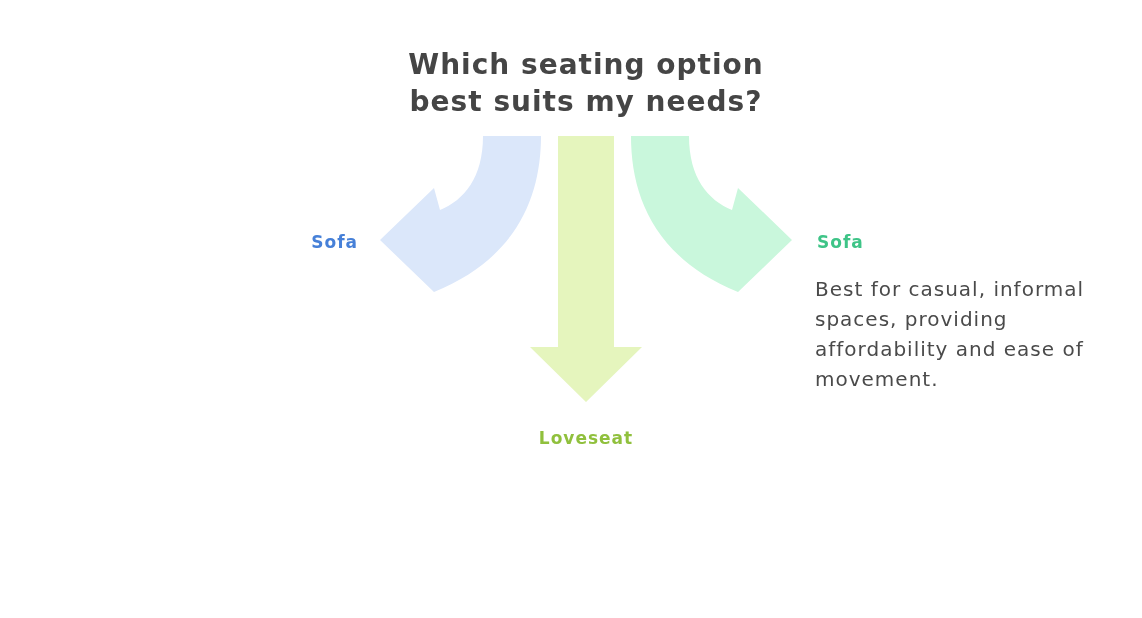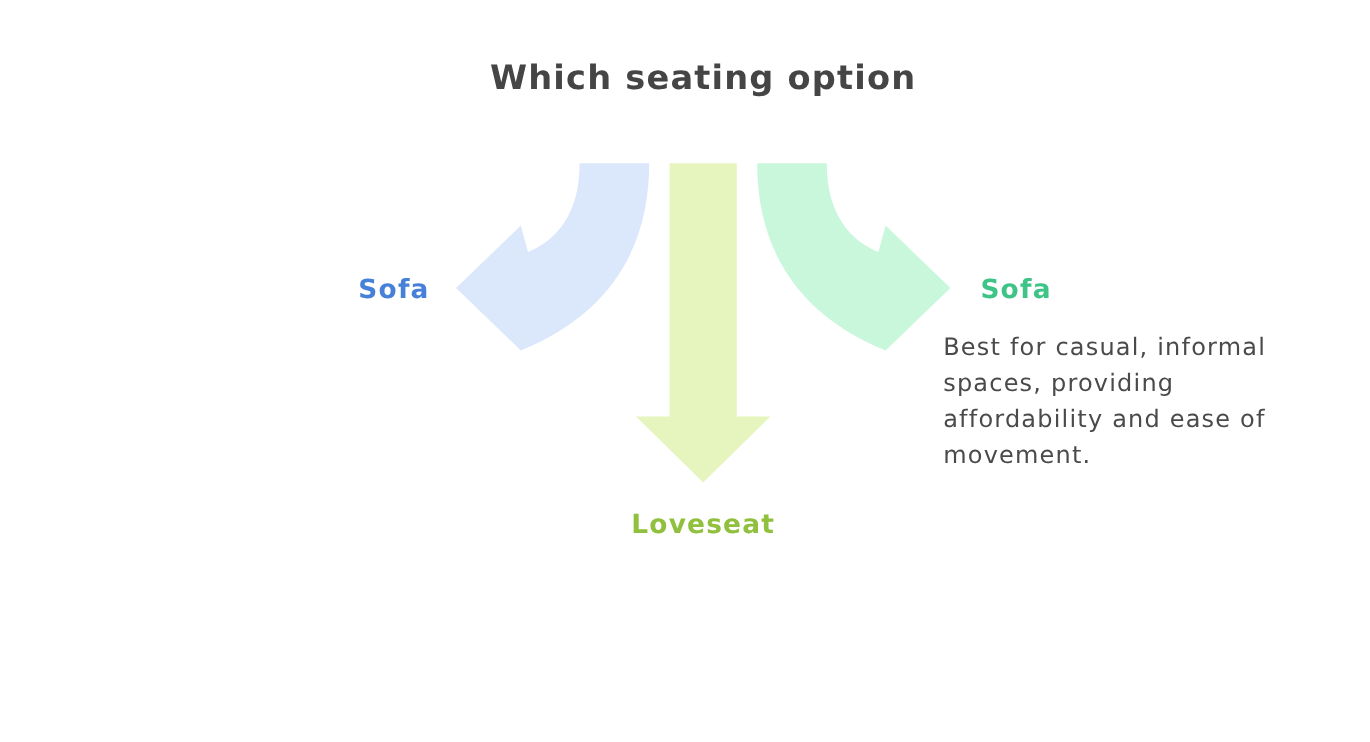--- a/index.html
+++ b/index.html
@@ -30,55 +30,56 @@
     text-align: center;
     color: #454545;
     font-size: 28px;
     font-weight: bold;
     letter-spacing: 1px;
     line-height: 37px;
   }
   .title span { display: block; }
   .opt-label {
     position: absolute;
-    font-size: 22px;
+    font-size: 17px;
     font-weight: bold;
     letter-spacing: 1px;
     line-height: 24px;
   }
   .opt-desc {
     position: absolute;
     color: #4a4a4a;
     font-size: 20px;
     letter-spacing: 1px;
     line-height: 30px;
   }
   .sofa-label   { left: 158px; top: 230px; width: 200px; text-align: right; }
   .sofa-desc    { left: 60px;  top: 274px; width: 300px; text-align: right; }
   .couch-label  { left: 817px; top: 230px; width: 220px; text-align: left; }
-  .couch-desc   { left: 786px; top: 274px; width: 300px; text-align: left; }
+  .couch-desc   { left: 815px; top: 274px; width: 300px; text-align: left; }
   .loveseat-label { left: 436px; top: 426px; width: 300px; text-align: center; }
   .loveseat-desc  { left: 436px; top: 466px; width: 300px; text-align: center; }
 </style>
 </head>
 <body>
 
 <div class="canvas">
 
   <svg class="arrows-svg" viewBox="0 0 1142 618" aria-hidden="true">
 
     <path d="M 483 136 L 541 136 C 541 195 518 258 434 292 L 380 240 L 434 188 L 440 210 C 464 200 483 178 483 136 Z" fill="#dbe7fa"></path>
 
     <path d="M 558 136 L 614 136 L 614 347 L 642 347 L 586 402 L 530 347 L 558 347 Z" fill="#e5f5bd"></path>
 
     <path d="M 689 136 L 631 136 C 631 195 654 258 738 292 L 792 240 L 738 188 L 732 210 C 708 200 689 178 689 136 Z" fill="#c9f7dc"></path>
   </svg>
 
   <div class="title">
     <span>Which seating option</span>
+    <span>best suits my needs?</span>
   </div>
 
   <div class="opt-label sofa-label" style="color: rgb(70, 128, 216);">Sofa</div>
 
   <div class="opt-label couch-label" style="color: rgb(62, 196, 135);">Sofa</div>
   <div class="opt-desc couch-desc">Best for casual, informal spaces, providing affordability and ease of movement.</div>
 
   <div class="opt-label loveseat-label" style="color: rgb(144, 192, 61);">Loveseat</div>
 
 </div>

